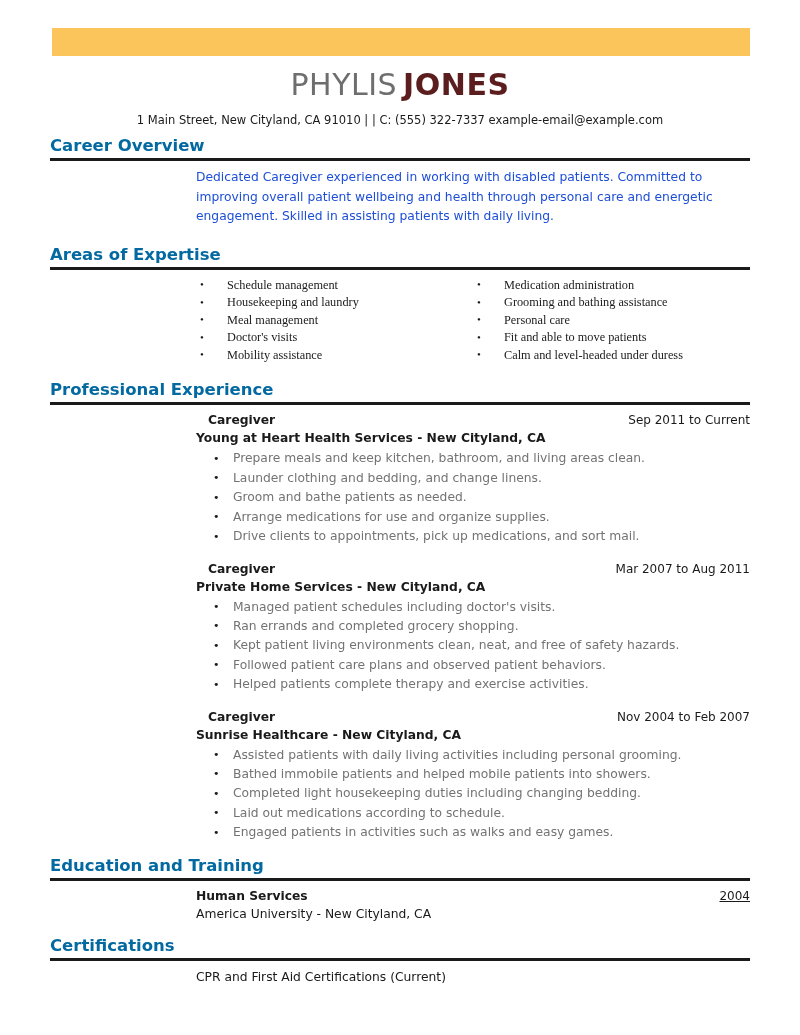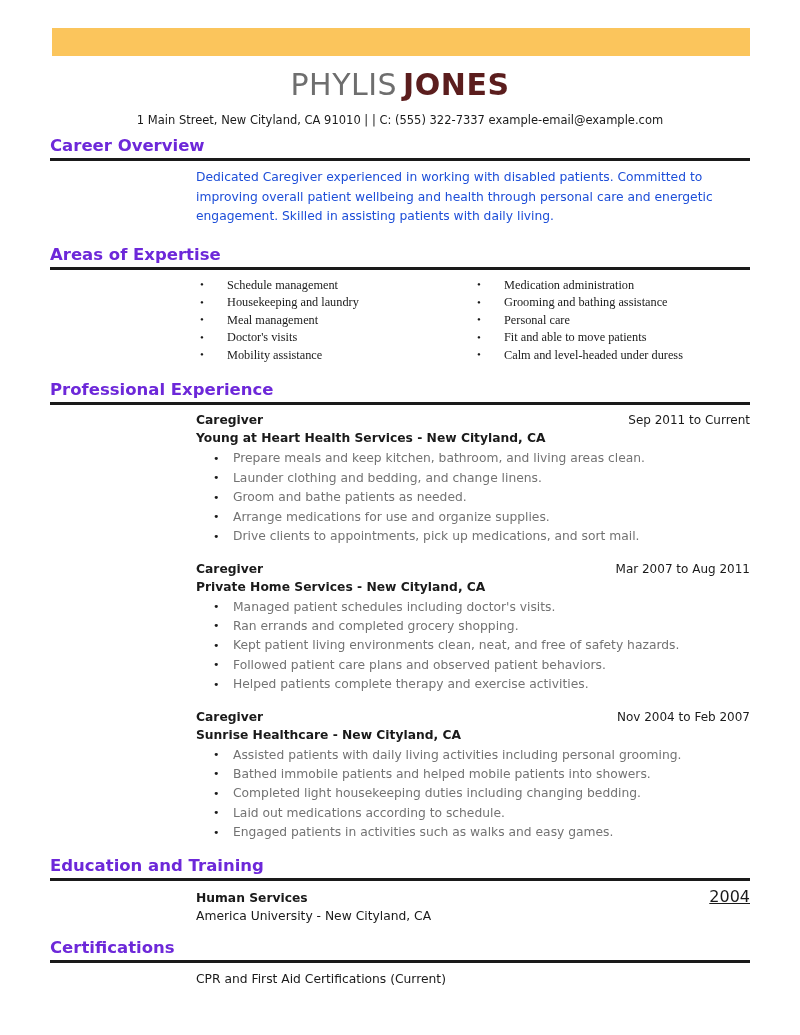--- a/index.html
+++ b/index.html
@@ -72,21 +72,21 @@
     width: 700px;
   }
 
   
   .section {
     width: 700px;
   }
   .section-title {
     font-size: 16.5px;
     font-weight: bold;
-    color: #6d28d9;
+    color: #0369a1;
     line-height: 20px;
     padding-bottom: 2px;
   }
   .section-rule {
     width: 700px;
     height: 3px;
     background: #1a1a1a;
     margin-bottom: 7px;
   }
   .section-body {
@@ -137,20 +137,21 @@
   
   .job {
     margin-bottom: 14px;
   }
   .job:last-child { margin-bottom: 0; }
   .job-row {
     display: flex;
     justify-content: space-between;
     align-items: flex-end;
     line-height: 17px;
+    margin-left: 12px;
   }
   .job-title {
     font-size: 12.3px;
     font-weight: bold;
     color: #1a1a1a;
   }
   .job-dates {
     font-size: 12px;
     color: #1a1a1a;
     white-space: nowrap;
@@ -194,21 +195,21 @@
     justify-content: space-between;
     align-items: baseline;
     line-height: 17px;
   }
   .edu-degree {
     font-size: 12.3px;
     font-weight: bold;
     color: #1a1a1a;
   }
   .edu-year {
-    font-size: 16px;
+    font-size: 12px;
     color: #1a1a1a;
     text-decoration: underline;
   }
   .edu-school {
     font-size: 12.3px;
     line-height: 18px;
     color: #1a1a1a;
   }
 
   

